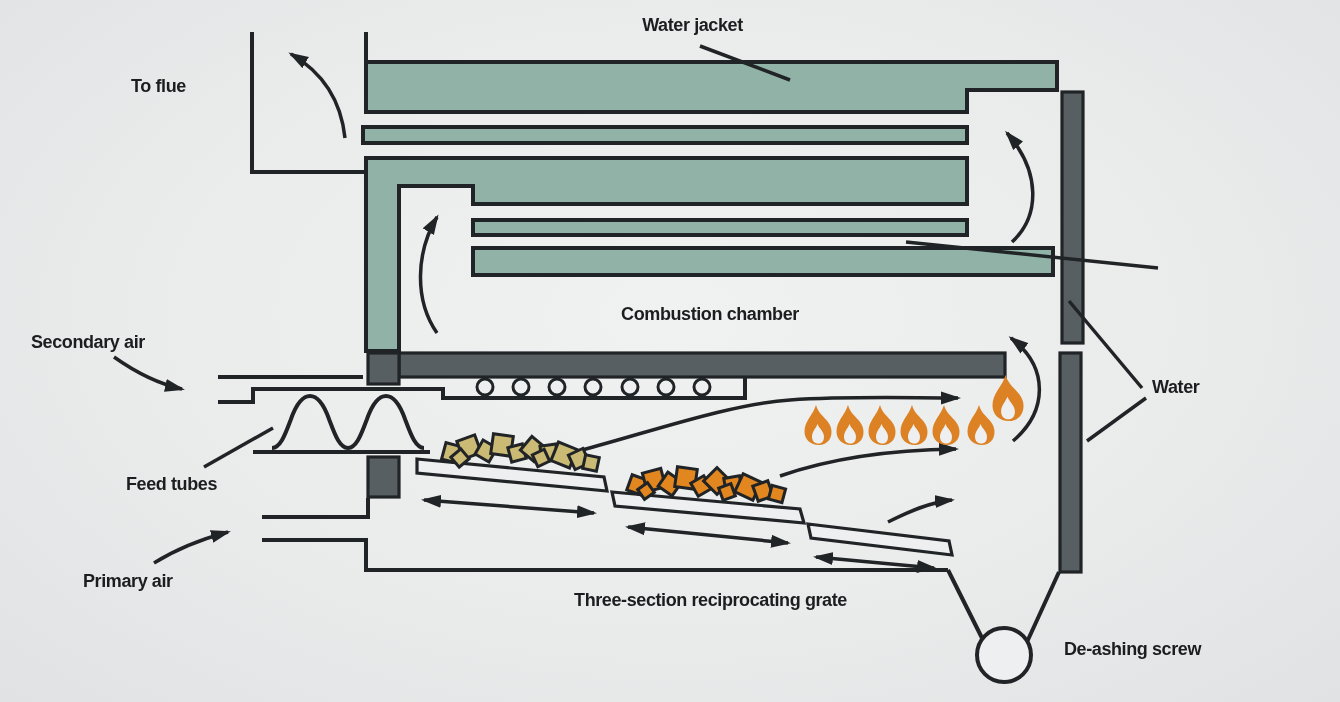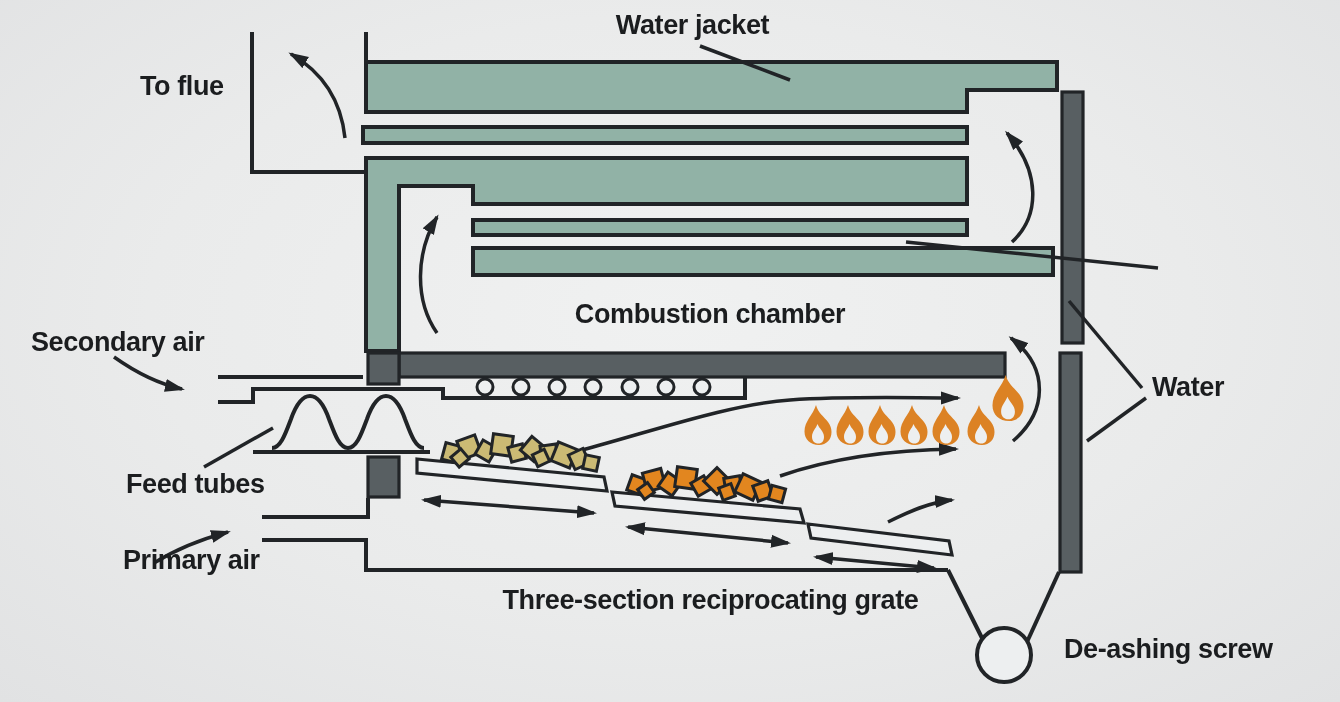--- a/index.html
+++ b/index.html
@@ -4,21 +4,21 @@
 <style>
   html,body{margin:0;padding:0;background:#d8d8d8;}
   #stage{
     position:relative;width:1340px;height:702px;overflow:hidden;
     background:radial-gradient(ellipse at 50% 45%, #f0f1f1 0%, #eaebeb 55%, #e1e2e3 100%);
     font-family:"Liberation Sans", sans-serif;
   }
   #stage svg{position:absolute;left:0;top:0;}
   .lbl{
     position:absolute;
-    font-weight:700;font-size:27px;line-height:28px;
+    font-weight:700;font-size:18px;line-height:28px;
     color:#1b1d1f;letter-spacing:-0.4px;white-space:nowrap;
   }
   .center{text-align:center;}
   .ln{stroke:#212427;stroke-width:4;fill:none;stroke-linecap:butt;}
   .ln-thin{stroke:#212427;stroke-width:3.5;fill:none;}
   .shape{stroke:#212427;stroke-width:4;}
   .shape-thin{stroke:#212427;stroke-width:3.2;}
   .white-fill{fill:#edeff0;}
   .fo{fill:#dc8224;}
   .fi{fill:#edeff0;}
@@ -145,32 +145,32 @@
       <use href="#flame" transform="translate(882 445)"></use>
       <use href="#flame" transform="translate(914 445)"></use>
       <use href="#flame" transform="translate(946 445)"></use>
       <use href="#flame" transform="translate(981 445)"></use>
       <use href="#flame" transform="translate(1008 421) scale(1.15)"></use>
     </g>
 
     <circle cx="1004" cy="655" r="27" class="white-fill" stroke="#212427" stroke-width="4"></circle>
   </svg>
 
-  <div class="lbl" style="left:140px;top:72px;">To flue</div>
+  <div class="lbl" style="left:131px;top:72px;">To flue</div>
 
   <div class="lbl center" style="left:600px;top:11px;width:185px;">Water jacket</div>
 
 
   <div class="lbl" style="left:31px;top:328px;">Secondary air</div>
 
   <div class="lbl center" style="left:565px;top:300px;width:290px;">Combustion chamber</div>
 
   <div class="lbl" style="left:1152px;top:373px;">Water</div>
 
   <div class="lbl" style="left:126px;top:470px;">Feed tubes</div>
 
-  <div class="lbl" style="left:83px;top:546px;margin-left:40px;">Primary air</div>
+  <div class="lbl" style="left:83px;top:567px;">Primary air</div>
 
   <div class="lbl center" style="left:458px;top:586px;width:505px;">Three-section reciprocating grate</div>
 
   <div class="lbl" style="left:1064px;top:635px;">De-ashing screw</div>
 
 </div>
 
 </body></html>

